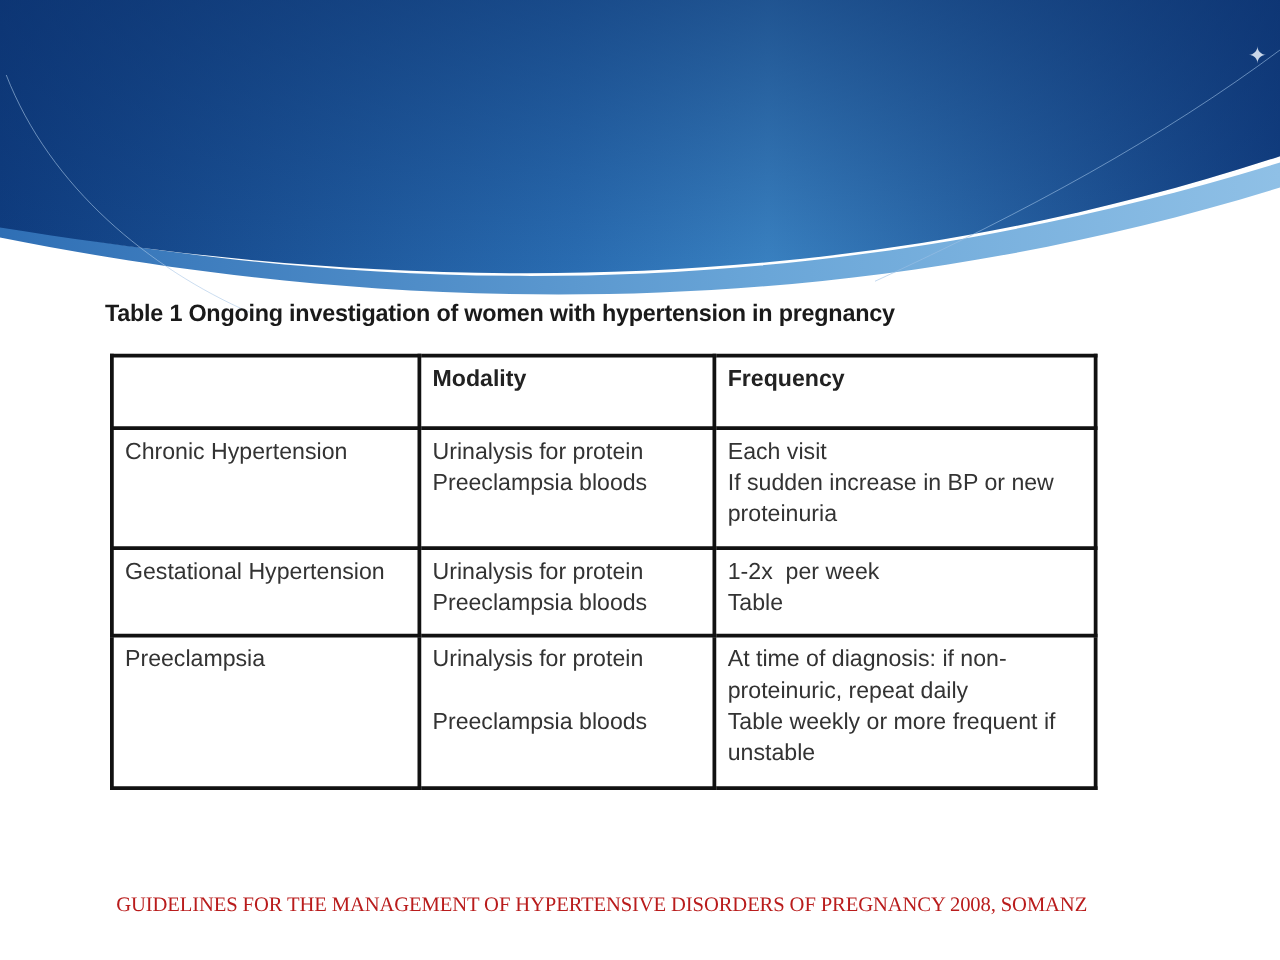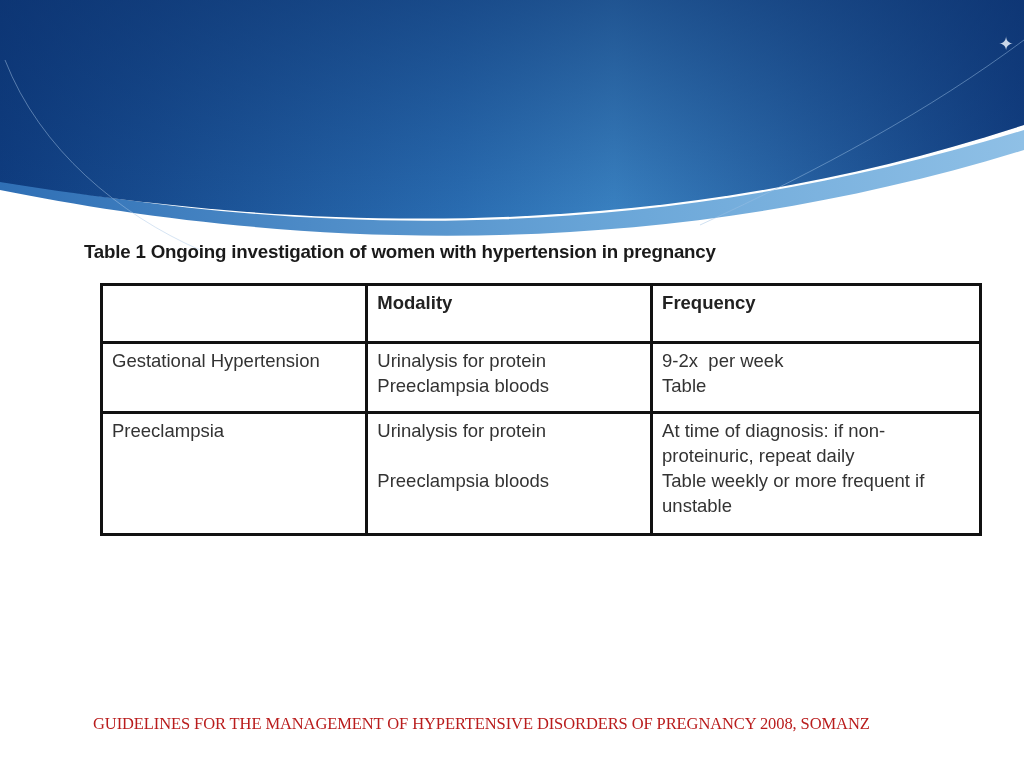--- a/index.html
+++ b/index.html
@@ -18,22 +18,22 @@
     }
     .table-title {
       position: absolute; left: 84px; top: 241px;
       font-family: "Liberation Sans", sans-serif;
       font-weight: bold; font-size: 19px; color: #1a1a1a;
       letter-spacing: -0.2px;
       transform: scaleX(0.985); transform-origin: left center;
       white-space: nowrap;
     }
     table.investigation {
-      position: absolute; left: 100px; top: 283px;
-      width: 882px; border-collapse: collapse;
+      position: absolute; left: 88px; top: 283px;
+      width: 790px; border-collapse: collapse;
       font-family: "Liberation Sans", sans-serif;
       font-size: 18.5px; color: #333333;
     }
     table.investigation td, table.investigation th {
       border: 3px solid #111111; vertical-align: top;
       padding: 4px 9px 6px 9px; text-align: left; line-height: 25px;
     }
     table.investigation th { font-weight: bold; color: #222222; }
     .col-cond { width: 246px; }
     .col-mod { width: 268px; }
@@ -85,30 +85,44 @@
 
 <div class="table-title">Table 1 Ongoing investigation of women with hypertension in pregnancy</div>
 
 <table class="investigation">
   <tbody>
       <tr class="row-head">
     <th class="col-cond"></th>
     <th class="col-mod">Modality</th>
     <th class="col-freq">Frequency</th>
   </tr>
+  <tr class="row-chronic">
+    <td>
+      <span class="line">Chronic Hypertension</span>
+    </td>
+    <td>
+      <span class="line">Urinalysis for protein</span>
+      <span class="line">Preeclampsia bloods</span>
+    </td>
+    <td>
+      <span class="line">Each visit</span>
+      <span class="line">If sudden increase in BP or new</span>
+      <span class="line">proteinuria</span>
+    </td>
+  </tr>
   <tr class="row-gest">
     <td>
       <span class="line">Gestational Hypertension</span>
     </td>
     <td>
       <span class="line">Urinalysis for protein</span>
       <span class="line">Preeclampsia bloods</span>
     </td>
     <td>
-      <span class="line" style="white-space:pre">9-2x  per week</span>
+      <span class="line" style="white-space:pre">1-2x  per week</span>
       <span class="line">Table</span>
     </td>
   </tr>
   <tr class="row-pre">
     <td>
       <span class="line">Preeclampsia</span>
     </td>
     <td>
       <span class="line">Urinalysis for protein</span>
       <span class="gap"></span>

